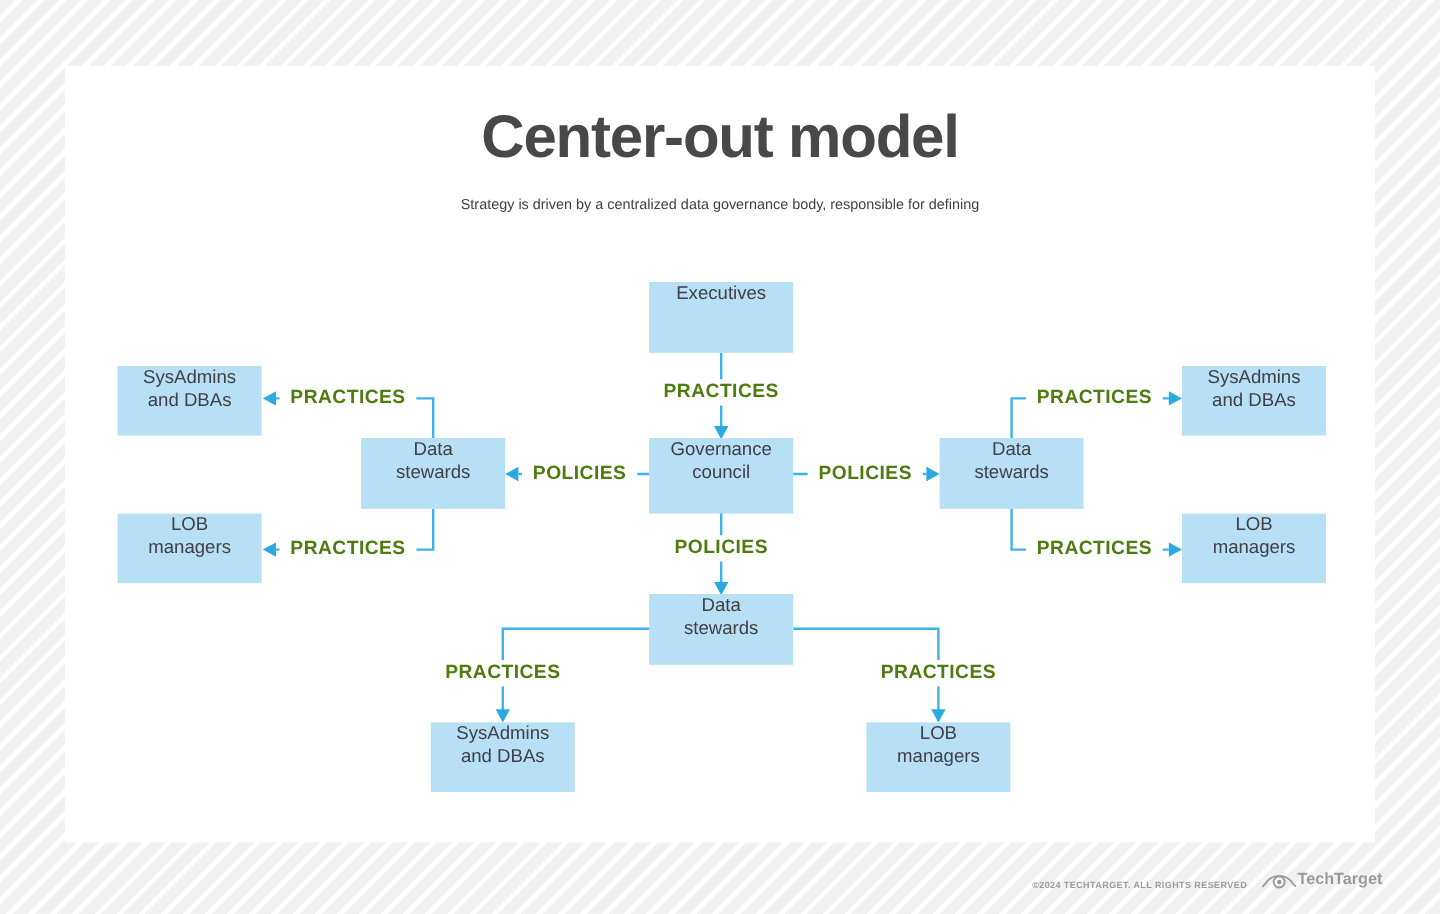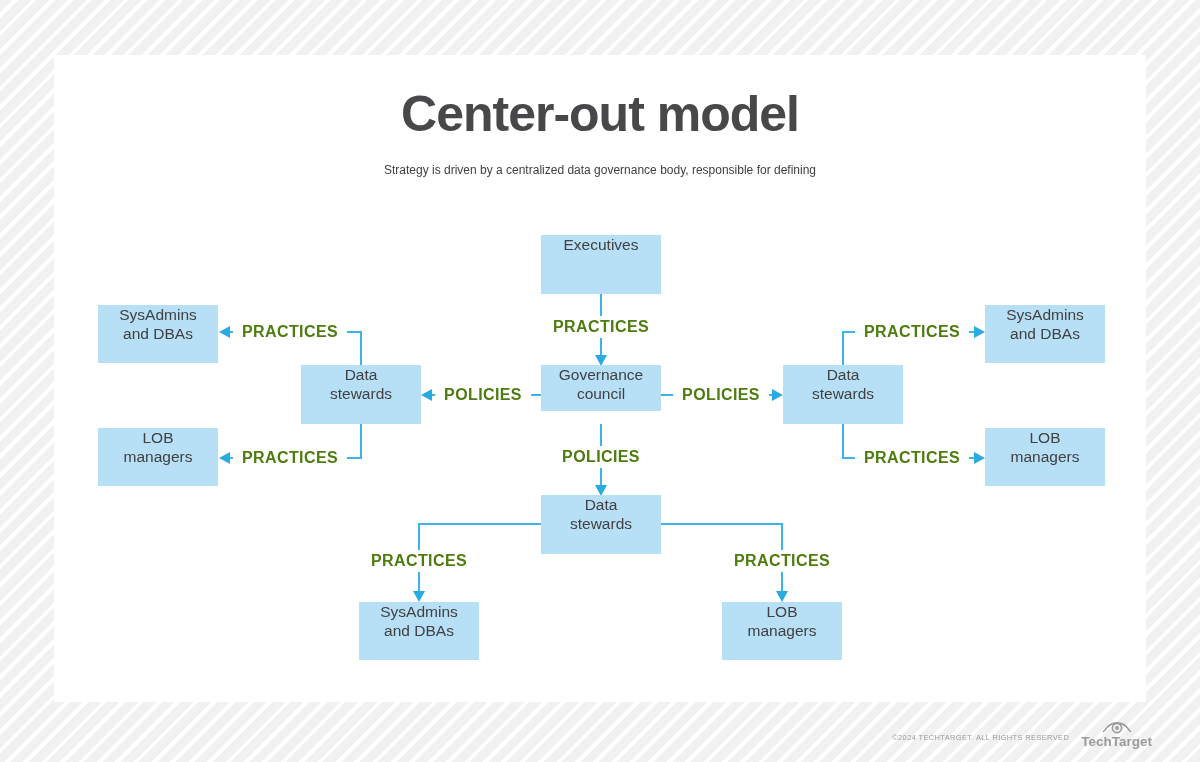--- a/index.html
+++ b/index.html
@@ -29,21 +29,21 @@
   .connectors { position:absolute; left:0; top:0; width:1200px; height:762px; }
 
   .node {
     position:absolute; background:#b7e0f6; color:#414042;
     display:flex; align-items:flex-start; justify-content:center;
     text-align:center; font-size:15.5px; line-height:19px;
   }
   .node span { display:inline-block; max-width:88px; }
 
   #n-executives { left:541px; top:235px; width:120px; height:59px; }
-  #n-governance { left:541px; top:365px; width:120px; height:46px; }
+  #n-governance { left:541px; top:365px; width:120px; height:63px; }
   #n-ds-left    { left:301px; top:365px; width:120px; height:59px; }
   #n-ds-right   { left:783px; top:365px; width:120px; height:59px; }
   #n-ds-bottom  { left:541px; top:495px; width:120px; height:59px; }
   #n-sys-left   { left:98px;  top:305px; width:120px; height:58px; }
   #n-lob-left   { left:98px;  top:428px; width:120px; height:58px; }
   #n-sys-right  { left:985px; top:305px; width:120px; height:58px; }
   #n-lob-right  { left:985px; top:428px; width:120px; height:58px; }
   #n-sys-bottom { left:359px; top:602px; width:120px; height:58px; }
   #n-lob-bottom { left:722px; top:602px; width:120px; height:58px; }
 
@@ -62,24 +62,24 @@
   #l-practices-rt { left:912px; top:332px; }
   #l-practices-rb { left:912px; top:458px; }
   #l-practices-bl { left:419px; top:561px; }
   #l-practices-br { left:782px; top:561px; }
 
   .footer {
     position:absolute; top:711px; right:48px; height:44px;
     display:flex; align-items:center; gap:12px;
   }
   .copyright {
-    font-size:7.5px; font-weight:normal; letter-spacing:.35px; color:#9b9b9b;
+    font-size:7.5px; font-weight:bold; letter-spacing:.35px; color:#9b9b9b;
     margin-top:8px;
   }
-  .brand { display:flex; flex-direction:column; align-items:center; }
+  .brand { display:flex; align-items:center; }
   .brand-word { font-size:13.5px; font-weight:bold; color:#9b9b9b; line-height:14px; }
 </style>
 </head>
 <body>
 
 <div class="page">
   <div class="panel"></div>
 
   <h1 class="title">Center-out model</h1>
   <p class="subtitle"><span>Strategy is driven by a centralized data governance body, responsible for defining</span><br></p>

